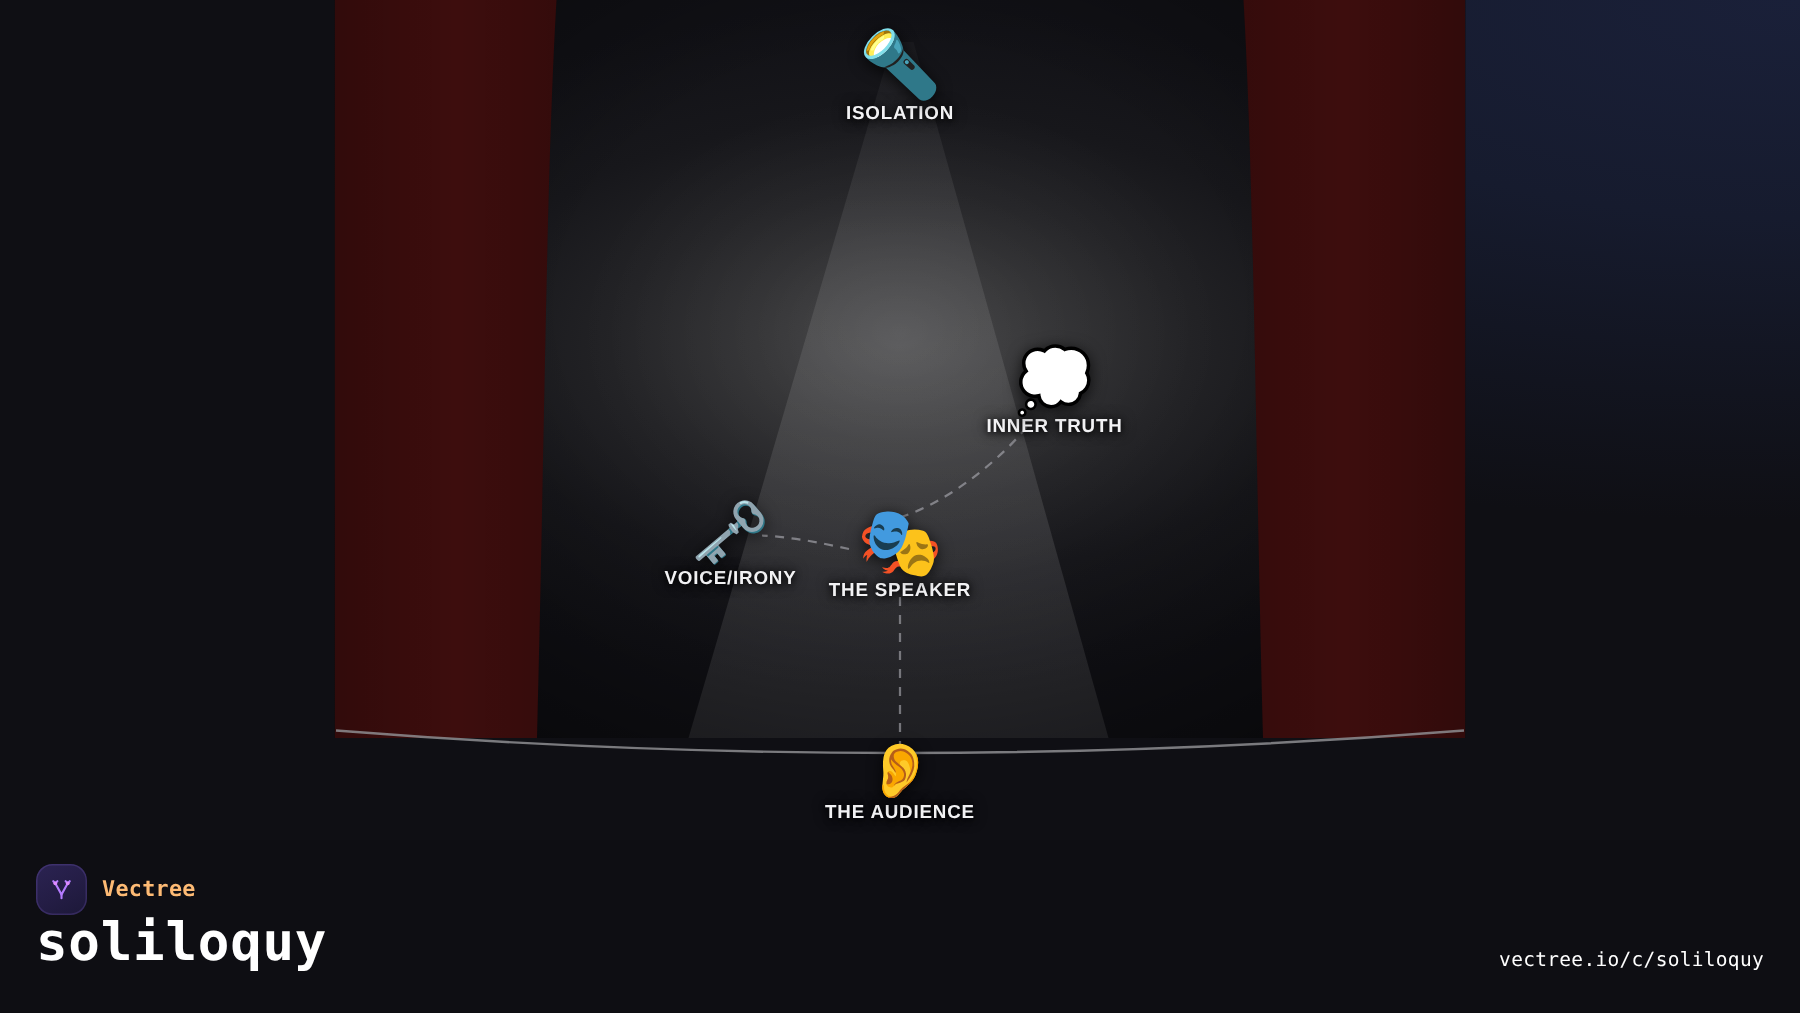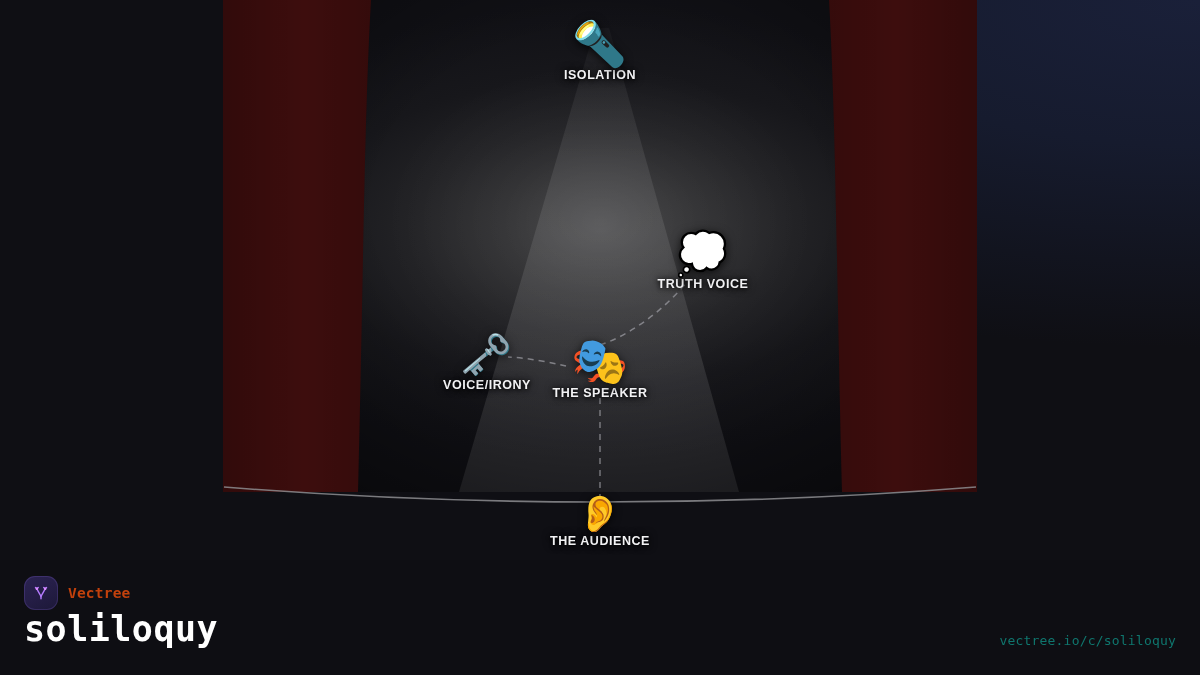--- a/index.html
+++ b/index.html
@@ -98,31 +98,31 @@
     display:flex;align-items:center;gap:10px;
   }
   .logo{
     width:34px;height:34px;border-radius:11px;
     background:linear-gradient(150deg,#2b2352 0%,#241d45 55%,#1c1838 100%);
     display:flex;align-items:center;justify-content:center;
     box-shadow:inset 0 0 0 1px rgba(160,120,255,.18);
   }
   .brand-name{
     font-family:"DejaVu Sans Mono","Liberation Mono",monospace;
-    font-size:14.5px;font-weight:bold;color:#c2410c;letter-spacing:.2px;
+    font-size:14.5px;font-weight:bold;color:#fdba74;letter-spacing:.2px;
   }
   .slug{
     position:absolute;left:24px;top:49px;
     font-family:"DejaVu Sans Mono","Liberation Mono",monospace;
     font-size:35px;font-weight:bold;color:#ffffff;letter-spacing:.5px;
   }
   .urlright{
     position:absolute;right:24px;bottom:27px;
     font-family:"DejaVu Sans Mono","Liberation Mono",monospace;
-    font-size:13px;color:#0f766e;letter-spacing:.2px;
+    font-size:13px;color:#ffffff;letter-spacing:.2px;
   }
 </style>
 </head>
 <body>
 
 <div id="scene">
 
   <div class="night-wash"></div>
 
   <div class="stage">
@@ -190,21 +190,21 @@
     <path d="M600,398 L600,500" fill="none" stroke="#9a9aa0" stroke-width="1.5" stroke-dasharray="6 6" opacity="0.7"></path>
   </svg>
 
   <div class="node" id="node-isolation" style="left:600px;top:52px;">
     <span class="glyph">🔦</span>
     <span class="nlabel">ISOLATION</span>
   </div>
 
   <div class="node" id="node-inner-voice" style="left:703px;top:262px;">
     <span class="glyph">💭</span>
-    <span class="nlabel">TRUTH VOICE</span>
+    <span class="nlabel">INNER TRUTH</span>
   </div>
 
   <div class="node" id="node-truth" style="left:487px;top:363px;">
     <span class="glyph">🗝️</span>
     <span class="nlabel">VOICE/IRONY</span>
   </div>
 
   <div class="node" id="node-speaker" style="left:600px;top:369px;">
     <span class="glyph">🎭</span>
     <span class="nlabel">THE SPEAKER</span>

